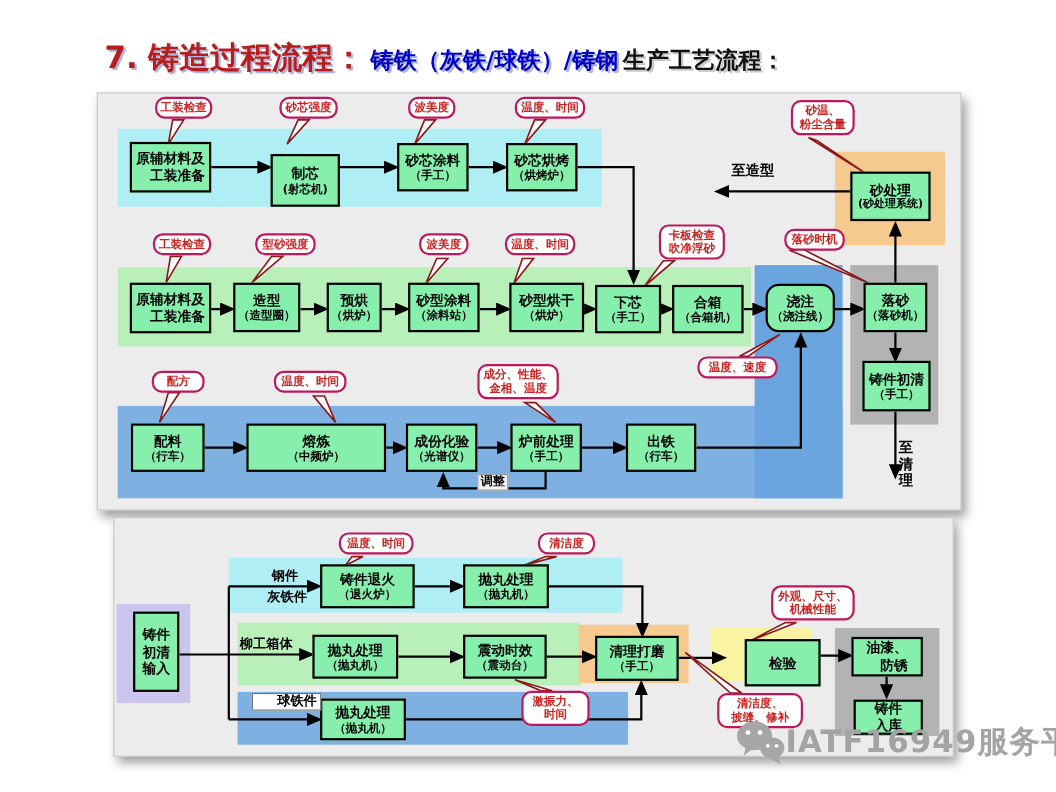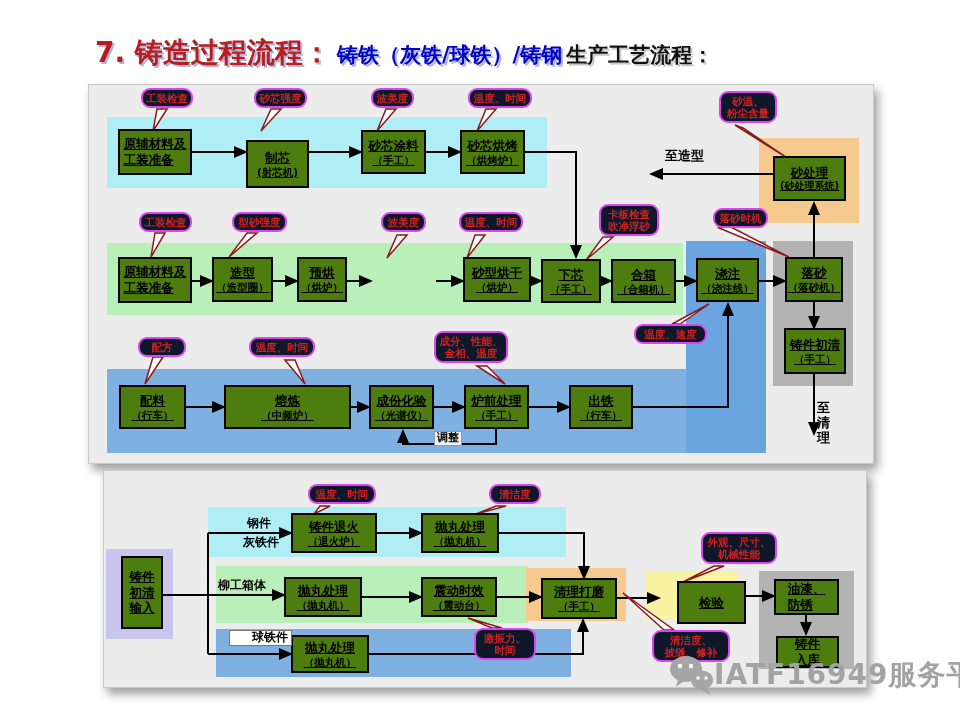--- a/index.html
+++ b/index.html
@@ -9,27 +9,27 @@
   #title{position:absolute;left:95px;top:34px;white-space:nowrap;font-weight:bold;}
   #title .t1{font-size:28px;color:#b91c1c;text-shadow:2px 2px 0 #aab6dd;}
   #title .t2{font-size:21px;color:#0000cc;text-shadow:2px 2px 0 #aab6dd;margin-left:6px;}
   #title .t3{font-size:21px;color:#111;text-shadow:2px 2px 0 #c9c9c9;margin-left:4px;}
   
   .panel{position:absolute;background:#ececec;border:1px solid #c9c9c9;
          box-shadow:4px 6px 9px rgba(0,0,0,0.38);}
   .band{position:absolute;}
   .panel svg{position:absolute;left:0;top:0;}
   
-  .pbox{position:absolute;background:#4d7c0f;border:2px solid #000;display:flex;
+  .pbox{position:absolute;background:#86efac;border:2px solid #000;display:flex;
         flex-direction:column;align-items:center;justify-content:center;
-        text-align:left;box-sizing:border-box;text-decoration:underline;}
+        text-align:right;box-sizing:border-box;}
   .pbox b{font-size:12.5px;line-height:1.25;color:#000;white-space:pre-line;}
   .pbox .sub{font-size:10.5px;line-height:1.2;color:#000;font-weight:bold;white-space:nowrap;}
   
-  .callout{position:absolute;background:#0f172a;border:2px solid #d946ef;border-radius:9px;
+  .callout{position:absolute;background:#ffffff;border:2px solid #be185d;border-radius:9px;
            color:#cc2222;font-weight:bold;font-size:10.5px;line-height:1.15;
            padding:2px 3px;text-align:center;white-space:pre-line;box-sizing:border-box;}
   
   .lbl{position:absolute;font-size:12px;font-weight:bold;color:#000;white-space:pre-line;line-height:1.15;}
   .lbl.boxed{background:#fff;border:1px solid #777;padding:0 3px;}
   .lbl.small{font-size:11px;background:#f2f2f2;border:1px solid #999;padding:0 2px;}
   
   #wm{position:absolute;left:668px;top:654px;display:flex;align-items:center;color:#a3a3a3;}
   #wm .wmtext{font-size:28px;font-weight:bold;letter-spacing:1px;white-space:nowrap;}
 </style>
@@ -125,33 +125,37 @@
 工装准备</b>
       </div>
     <div class="pbox" style="left:123px;top:172px;width:61px;height:45px;">
         <b>造型</b>
         <span class="sub">（造型圈）</span>
       </div>
     <div class="pbox" style="left:208px;top:172px;width:50px;height:45px;">
         <b>预烘</b>
         <span class="sub">（烘炉）</span>
       </div>
+    <div class="pbox" style="left:282px;top:172px;width:65px;height:45px;">
+        <b>砂型涂料</b>
+        <span class="sub">（涂料站）</span>
+      </div>
     <div class="pbox" style="left:374px;top:172px;width:68px;height:45px;">
         <b>砂型烘干</b>
         <span class="sub">（烘炉）</span>
       </div>
     <div class="pbox" style="left:452px;top:174px;width:60px;height:44px;">
         <b>下芯</b>
         <span class="sub">（手工）</span>
       </div>
     <div class="pbox" style="left:522px;top:174px;width:65px;height:44px;">
         <b>合箱</b>
         <span class="sub">（合箱机）</span>
       </div>
-    <div class="pbox" style="left:607px;top:173px;width:63px;height:44px;">
+    <div class="pbox" style="left:607px;top:173px;width:63px;height:44px;border-radius:12px;">
         <b>浇注</b>
         <span class="sub">（浇注线）</span>
       </div>
     <div class="pbox" style="left:696px;top:172px;width:58px;height:45px;">
         <b>落砂</b>
         <span class="sub">（落砂机）</span>
       </div>
     <div class="pbox" style="left:695px;top:243px;width:62px;height:46px;">
         <b>铸件初清</b>
         <span class="sub">（手工）</span>

